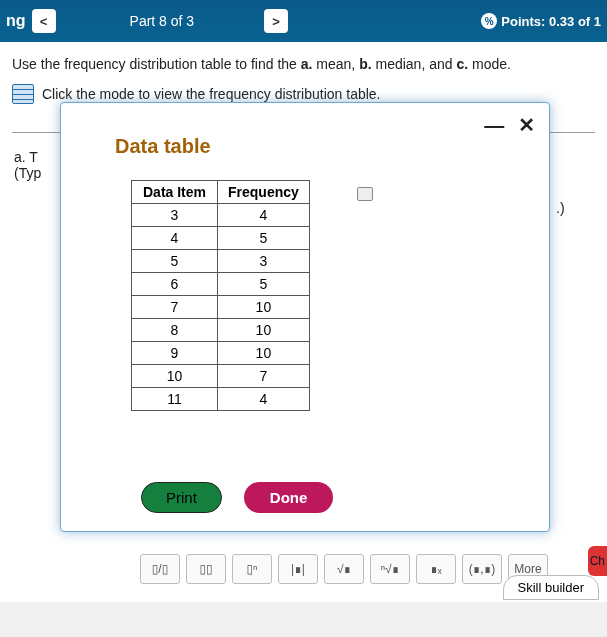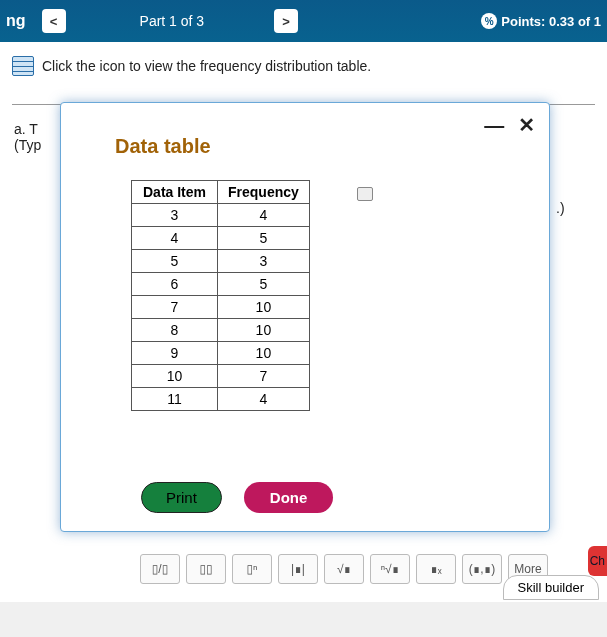--- a/index.html
+++ b/index.html
@@ -26,21 +26,21 @@
     background: #fff;
     border-radius: 4px;
     display: flex; align-items: center; justify-content: center;
     margin: 0 4px;
     font-weight: bold;
     color: #333;
     cursor: pointer;
   }
   .header-left-frag {
     color: #fff; font-weight: bold; font-size: 16px;
-    margin-right: 12px;
+    margin-right: 2px;
   }
   .part-label { margin-left: 70px; font-size: 14px; }
   .points-block { margin-left: auto; text-align: left; font-size: 13px; }
   .points-line2 { display: flex; align-items: center; gap: 4px; }
   .pct-icon {
     width: 16px; height: 16px; border-radius: 50%;
     background: #fff; color: #0a5a8a;
     display: inline-flex; align-items: center; justify-content: center;
     font-size: 10px; font-weight: bold;
   }
@@ -151,34 +151,37 @@
     position: absolute; top: 200px; left: 556px;
     font-size: 14px; color: #222;
   }
 </style>
 </head>
 <body>
 
 <div class="header">
   <span class="header-left-frag">ng</span>
   <div class="nav-btn">&lt;</div>
-  <span class="part-label">Part 1 of 3</span>
+  <span class="part-label">Part 8 of 3</span>
   <div class="nav-btn" style="margin-left:70px">&gt;</div>
   <div class="points-block">
     <div class="points-line2">
       <span class="pct-icon">%</span>
       <span><b>Points: 0.33 of 1</b></span>
     </div>
   </div>
 </div>
 
 <div class="content">
+  <p class="instruction">
+    <span>Use the frequency distribution table to find the </span><b>a.</b><span> mean, </span><b>b.</b><span> median, and </span><b>c.</b><span> mode.</span>
+  </p>
   <div class="view-link">
     <span class="table-icon"></span>
-    <span>Click the icon to view the frequency distribution table.</span>
+    <span>Click the mode to view the frequency distribution table.</span>
   </div>
   <hr class="hr">
   <div class="below">
     <div>a. T</div>
     <div>(Typ</div>
   </div>
 
   <div class="toolbar">
     <div class="tool">▯/▯</div>
     <div class="tool">▯▯</div>

